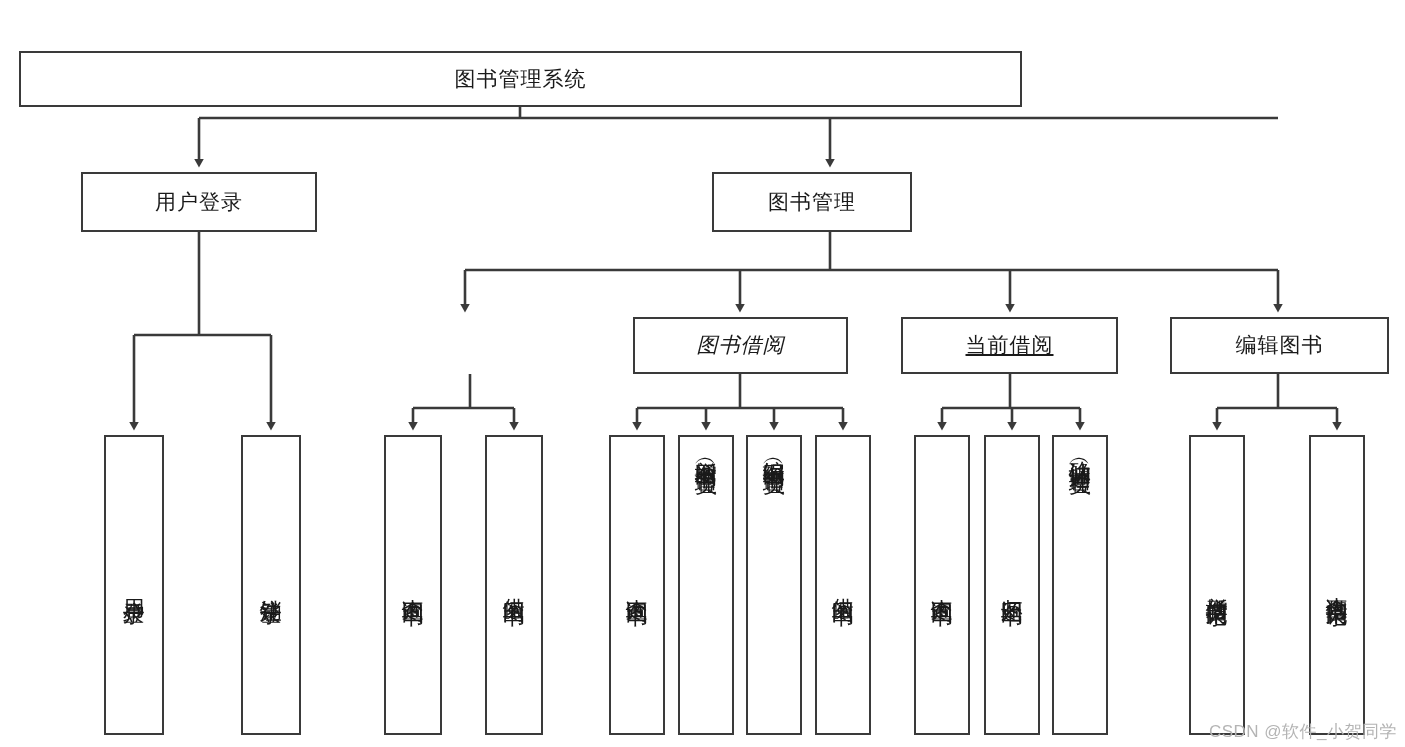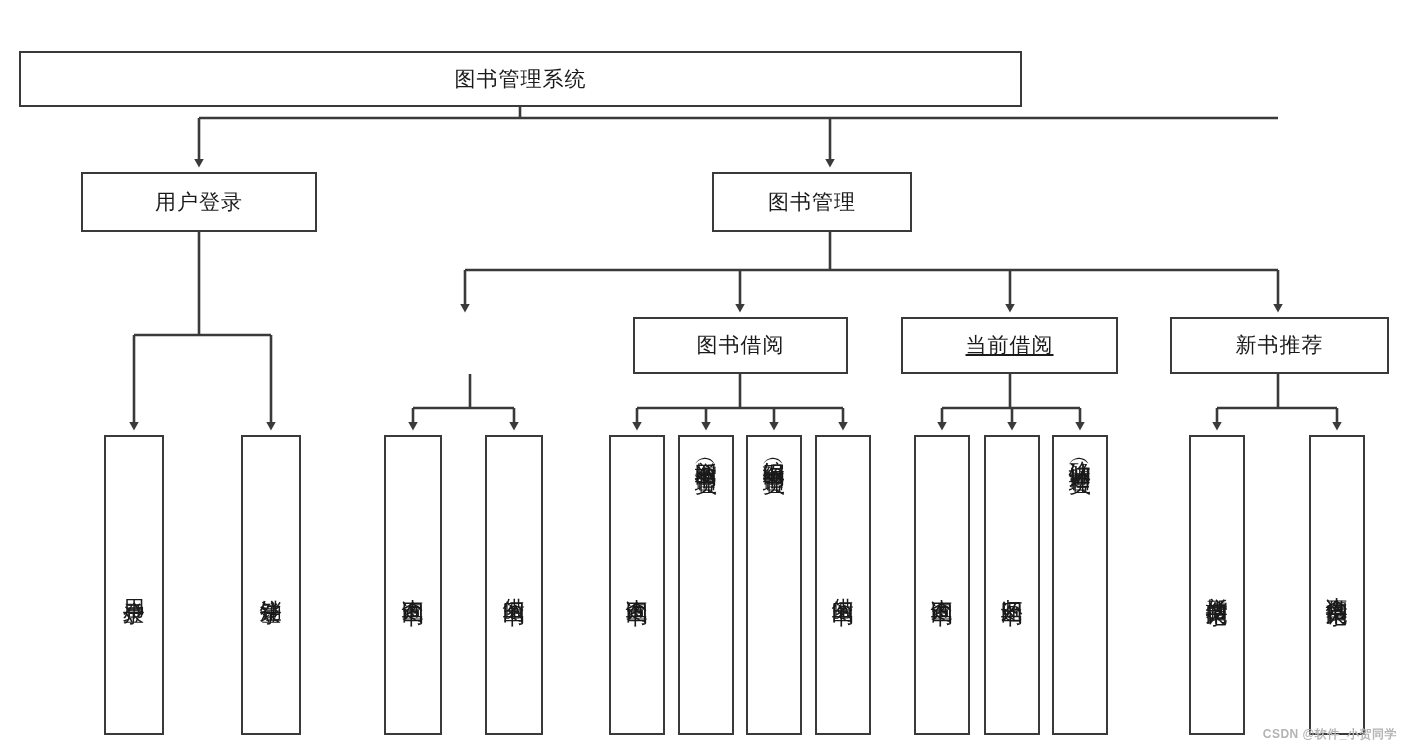--- a/index.html
+++ b/index.html
@@ -59,26 +59,25 @@
     margin-top: auto;
     margin-bottom: auto;
   }
   .node.vertical.top .node-label {
     margin-top: 6px;
   }
   .watermark {
     position: absolute;
     right: 8px;
     bottom: 4px;
-    font-size: 12px;
+    font-size: 17px;
     color: #b4b4b4;
     letter-spacing: 0.5px;
     z-index: 5;
     white-space: nowrap;
-    font-weight: bold;
   }
 </style>
 </head>
 <body>
 
 <div id="diagram-root">
 
   <svg id="connectors" viewBox="0 0 1405 747" xmlns="http://www.w3.org/2000/svg">
     <defs>
       <marker id="arrowhead" markerWidth="9" markerHeight="10" refX="1.5" refY="5" orient="auto" markerUnits="userSpaceOnUse">
@@ -133,28 +132,28 @@
     <span class="node-label">图书管理系统</span>
   </div>
 
   <div class="node" id="node-l2-0" style="left: 81px; top: 172px; width: 236px; height: 60px;">
     <span class="node-label">用户登录</span>
   </div>
   <div class="node" id="node-l2-1" style="left: 712px; top: 172px; width: 200px; height: 60px;">
     <span class="node-label">图书管理</span>
   </div>
 
-  <div class="node" id="node-l3-1" style="left: 633px; top: 317px; width: 215px; height: 57px;">
+  <div class="node" id="node-l3-1" style="left: 633px; top: 317px; width: 215px; height: 57px; font-style: italic;">
     <span class="node-label">图书借阅</span>
   </div>
   <div class="node" id="node-l3-2" style="left: 901px; top: 317px; width: 217px; height: 57px; text-decoration: underline;">
     <span class="node-label">当前借阅</span>
   </div>
   <div class="node" id="node-l3-3" style="left: 1170px; top: 317px; width: 219px; height: 57px;">
-    <span class="node-label">新书推荐</span>
+    <span class="node-label">编辑图书</span>
   </div>
 
   <div class="node vertical mid" id="node-leaf-0" style="left: 104px; top: 435px; width: 60px; height: 300px;">
     <span class="node-label">用户登录</span>
   </div>
   <div class="node vertical mid" id="node-leaf-1" style="left: 241px; top: 435px; width: 60px; height: 300px;">
     <span class="node-label">注销登录</span>
   </div>
   <div class="node vertical mid" id="node-leaf-2" style="left: 384px; top: 435px; width: 58px; height: 300px;">
     <span class="node-label">查询图书</span>

